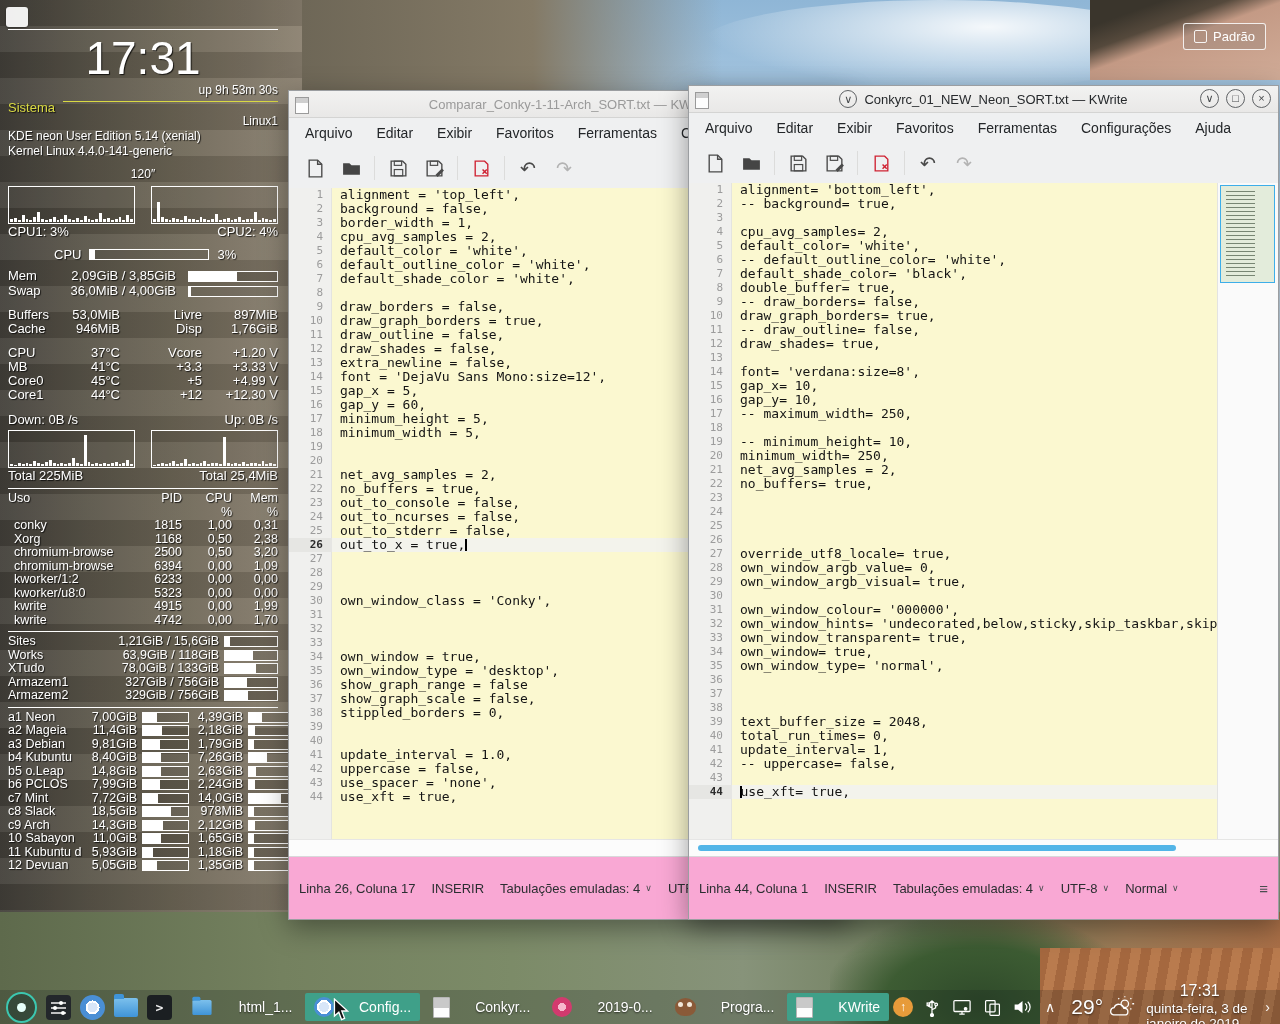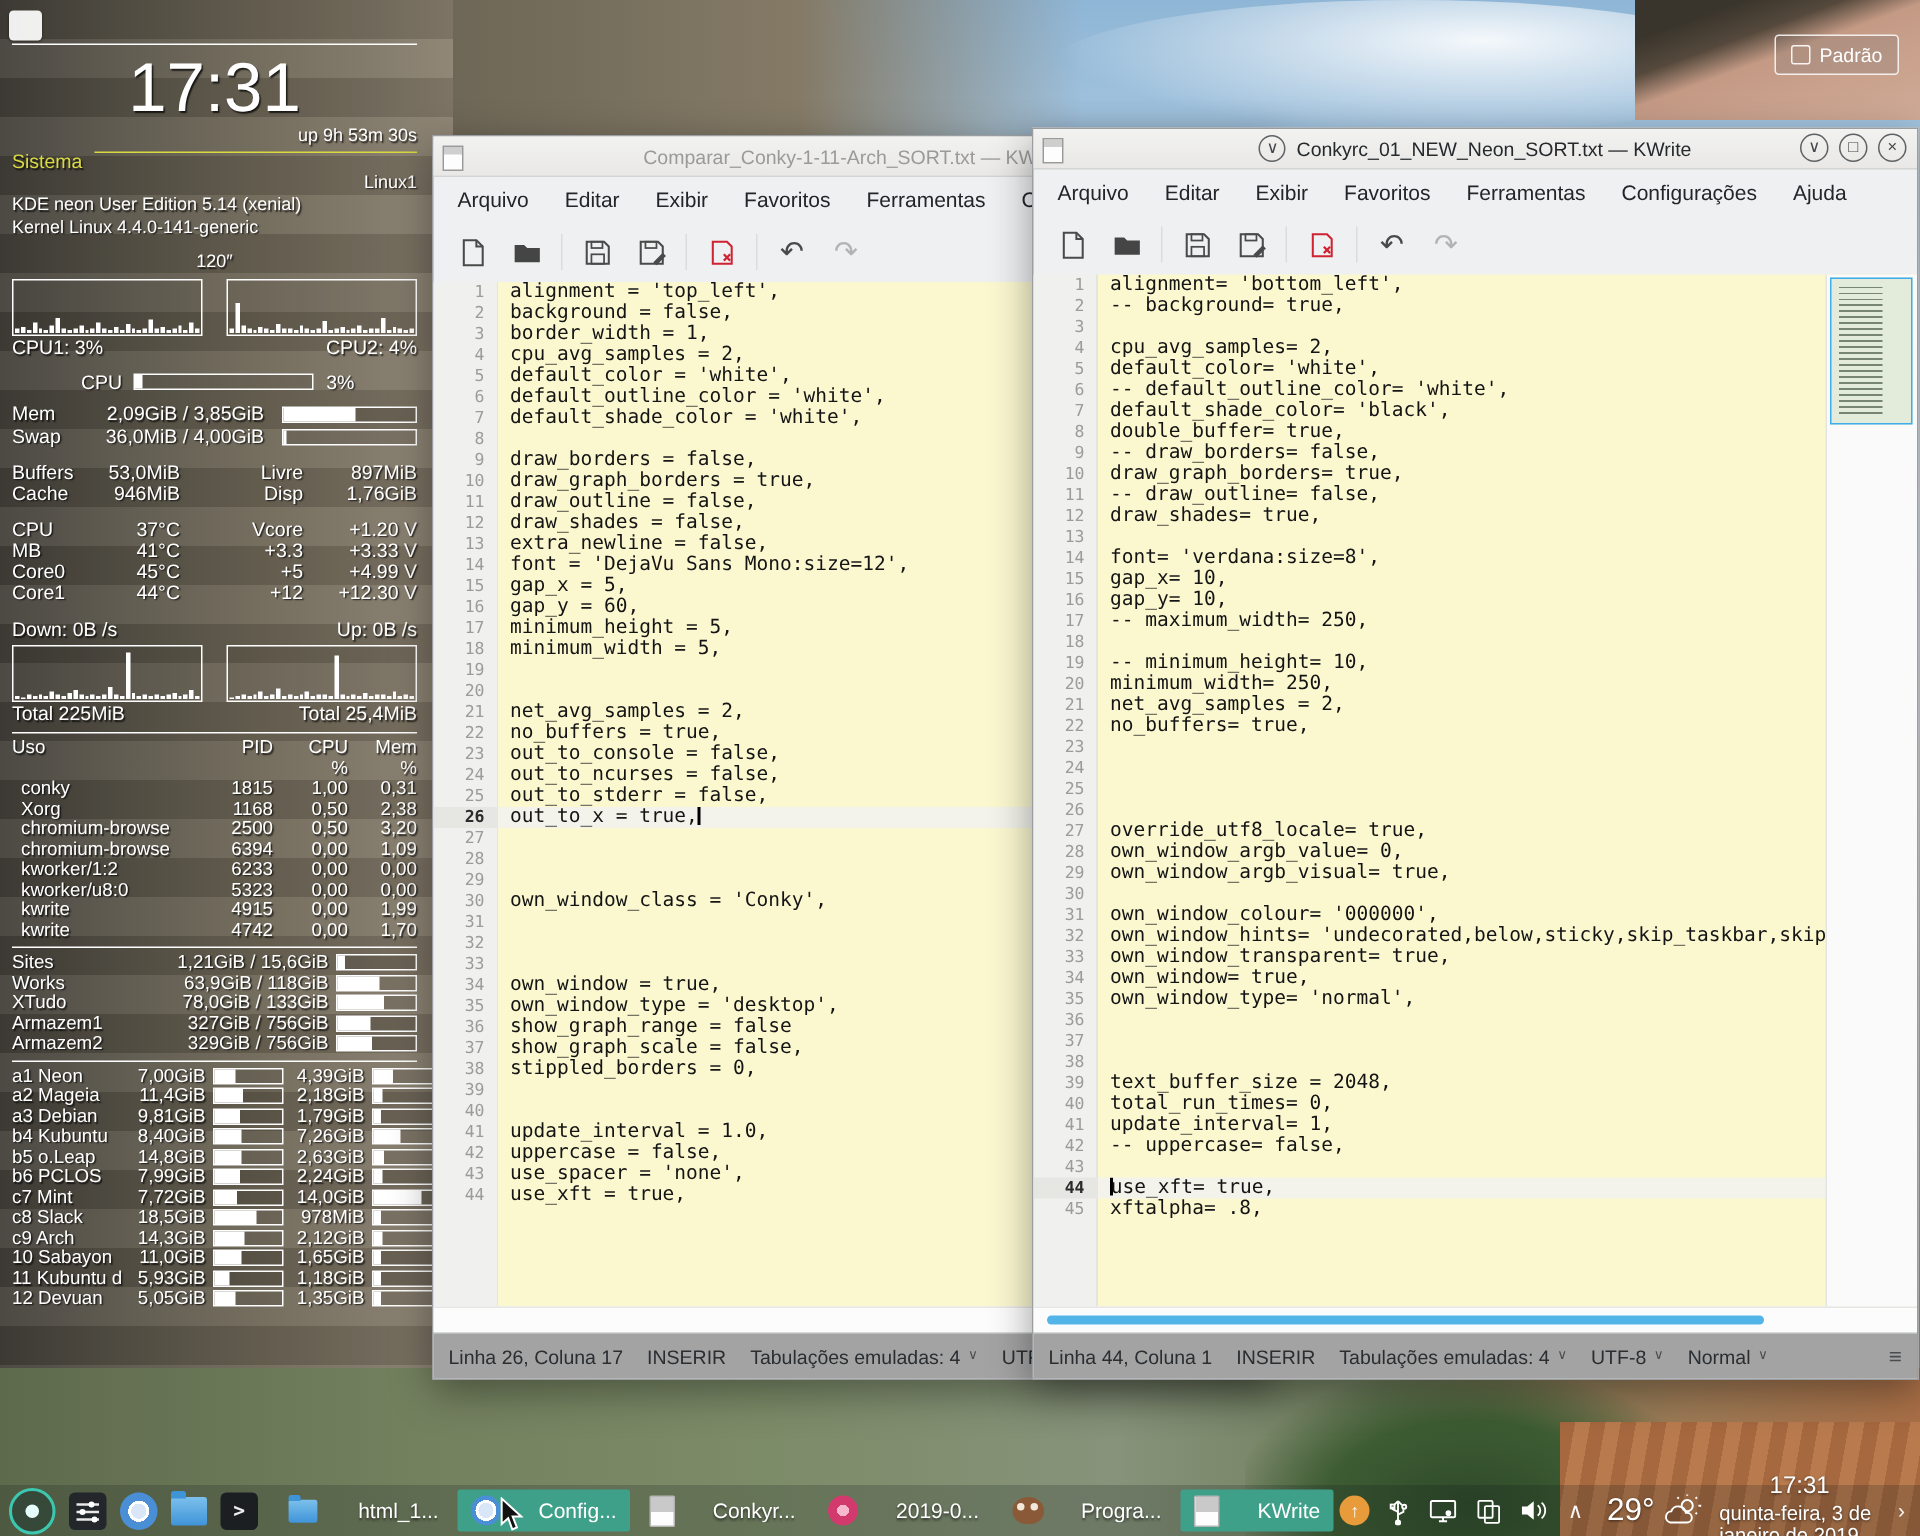--- a/index.html
+++ b/index.html
@@ -99,21 +99,21 @@
   .eline.cur .ln{color:#2b2b2b;font-weight:bold;}
   .lt{padding-left:9px;white-space:pre;font:13px/14px "DejaVu Sans Mono",monospace;color:#141414;}
   .lt.ce:after{content:"";display:inline-block;width:1.5px;height:12px;background:#000;vertical-align:-2px;}
   .lt.cs:before{content:"";display:inline-block;width:1.5px;height:12px;background:#000;vertical-align:-2px;margin-right:-1px;}
   .scrollzone{position:absolute;top:0;right:0;bottom:0;width:60px;background:#fafafa;border-left:1px solid #e3e3e2;}
   .minimap{position:absolute;left:2px;right:3px;top:2px;height:96px;background:#e3ecdb;border:1px solid #3daee9;}
   .minimap:after{content:"";position:absolute;left:5px;top:5px;bottom:5px;width:55%;
     background:repeating-linear-gradient(180deg,rgba(30,50,30,.55) 0 1px,transparent 1px 4px);}
   .hscroll{height:16px;flex:none;background:#fcfcfc;border-top:1px solid #e6e6e5;position:relative;}
   .hscroll .hbar{position:absolute;left:9px;top:5px;height:6px;width:478px;border-radius:3px;background:#53b5e7;}
-  .statusbar{height:30px;flex:none;display:flex;align-items:center;gap:0;padding:0 10px;background:#a3a3a3;
+  .statusbar{height:30px;flex:none;display:flex;align-items:center;gap:0;padding:16px 10px;background:#f9a8d4;
     border-top:1px solid #d8d9da;font-size:13px;color:#2b2e31;overflow:hidden;white-space:nowrap;}
   .sitem{margin-right:16px;display:flex;align-items:center;gap:5px;}
   .caret{font-size:9px;color:#4a4d50;font-family:"DejaVu Sans",sans-serif;}
   .smenu{margin-left:auto;margin-right:0;font-size:15px;color:#4a4d50;}
 
   
   #taskbar{position:absolute;left:0;bottom:0;width:1280px;height:34px;display:flex;align-items:center;
     padding:0 6px;box-sizing:border-box;background:rgba(14,24,24,.20);z-index:4;color:#fff;}
   .tb-ico{flex:none;display:flex;align-items:center;justify-content:center;margin-right:9px;}
   #launcher{width:27px;height:27px;border-radius:50%;border:2.5px solid #3cc7b0;position:relative;background:rgba(10,40,40,.35);}
@@ -1242,24 +1242,20 @@
           <div class="eline">
             <span class="ln">43</span>
             <span class="lt"></span>
           </div>
 
           <div class="eline cur">
             <span class="ln">44</span>
             <span class="lt cs">use_xft= true,</span>
           </div>
 
-          <div class="eline">
-            <span class="ln">45</span>
-            <span class="lt">xftalpha= .8,</span>
-          </div>
         </div>
       <div class="scrollzone">
         <div class="minimap"></div>
       </div>
     </div>
     <div class="hscroll">
       <div class="hbar"></div>
     </div>
     <div class="statusbar">
       <span class="sitem">Linha 44, Coluna 1</span>

